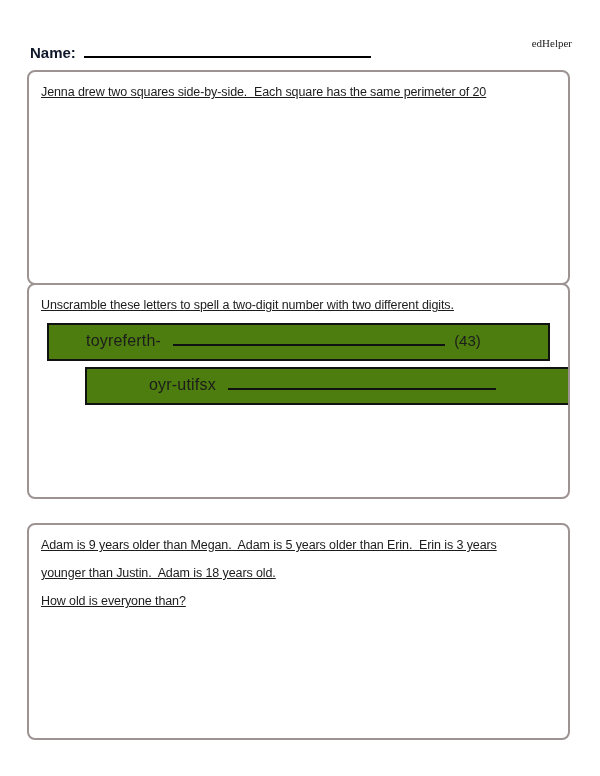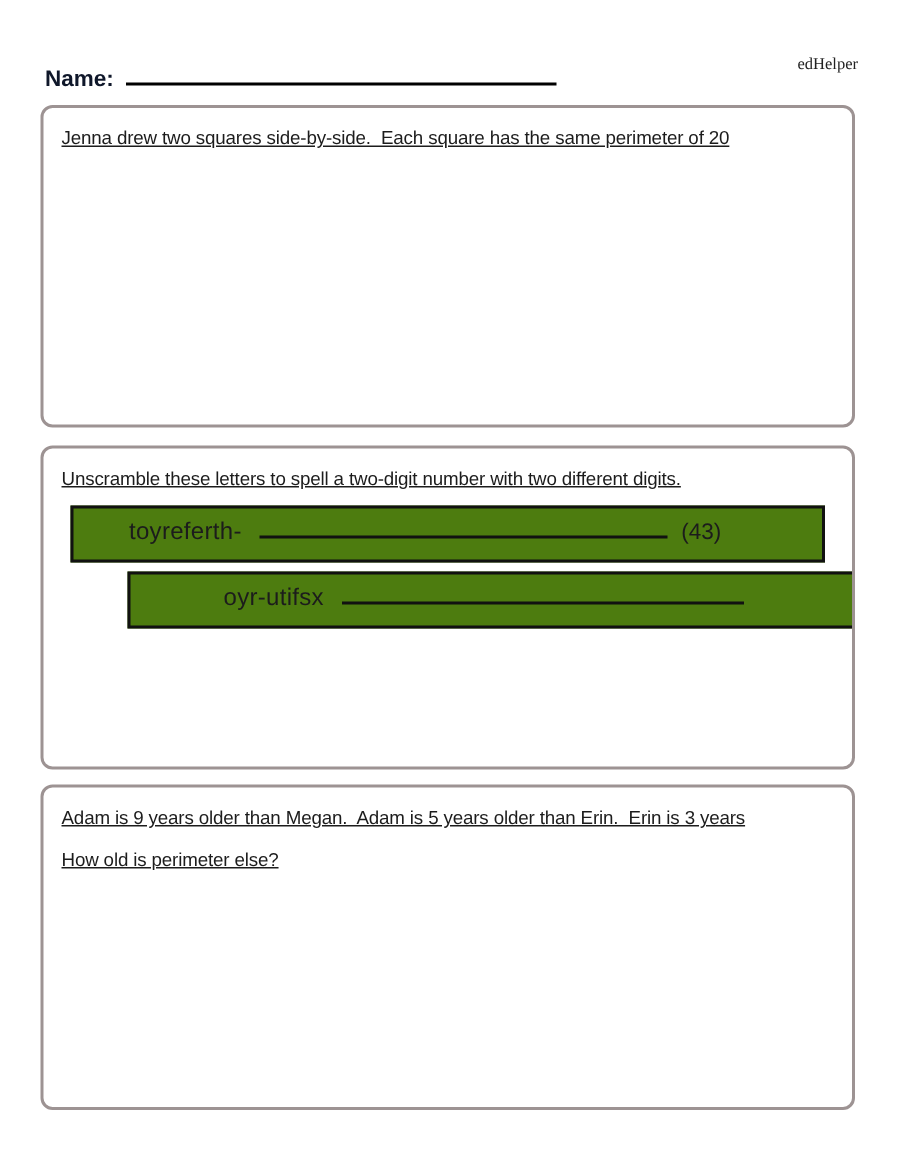--- a/index.html
+++ b/index.html
@@ -50,21 +50,21 @@
     left: 27px;
     width: 543px;
     box-sizing: border-box;
     border: 2px solid #9d9393;
     border-radius: 8px;
     background: #fff;
     padding: 6px 12px;
     overflow: hidden;
   }
   .box1 { top: 70px;  height: 215px; }
-  .box2 { top: 297px; height: 216px; }
+  .box2 { top: 283px; height: 216px; }
   .box3 { top: 523px; height: 217px; }
 
   .pline {
     font-size: 12.5px;
     letter-spacing: -0.1px;
     line-height: 28px;
     white-space: pre;
     color: #1c1c1c;
     text-decoration: underline;
   }
@@ -130,16 +130,17 @@
 
     <div class="answer-box second pad2">
       <span class="scramble">oyr-utifsx</span>
       <span class="blank-line line2"></span>
       <span class="hint"></span>
     </div>
   </div>
 
   <div class="pbox box3">
     <div class="pline">Adam is 9 years older than Megan.  Adam is 5 years older than Erin.  Erin is 3 years</div>
-    <div class="pline">How old is perimeter else?</div>
+    <div class="pline">younger than Justin.  Adam is 18 years old.</div>
+    <div class="pline">How old is everyone than?</div>
   </div>
 
 </div>
 
 </body></html>

